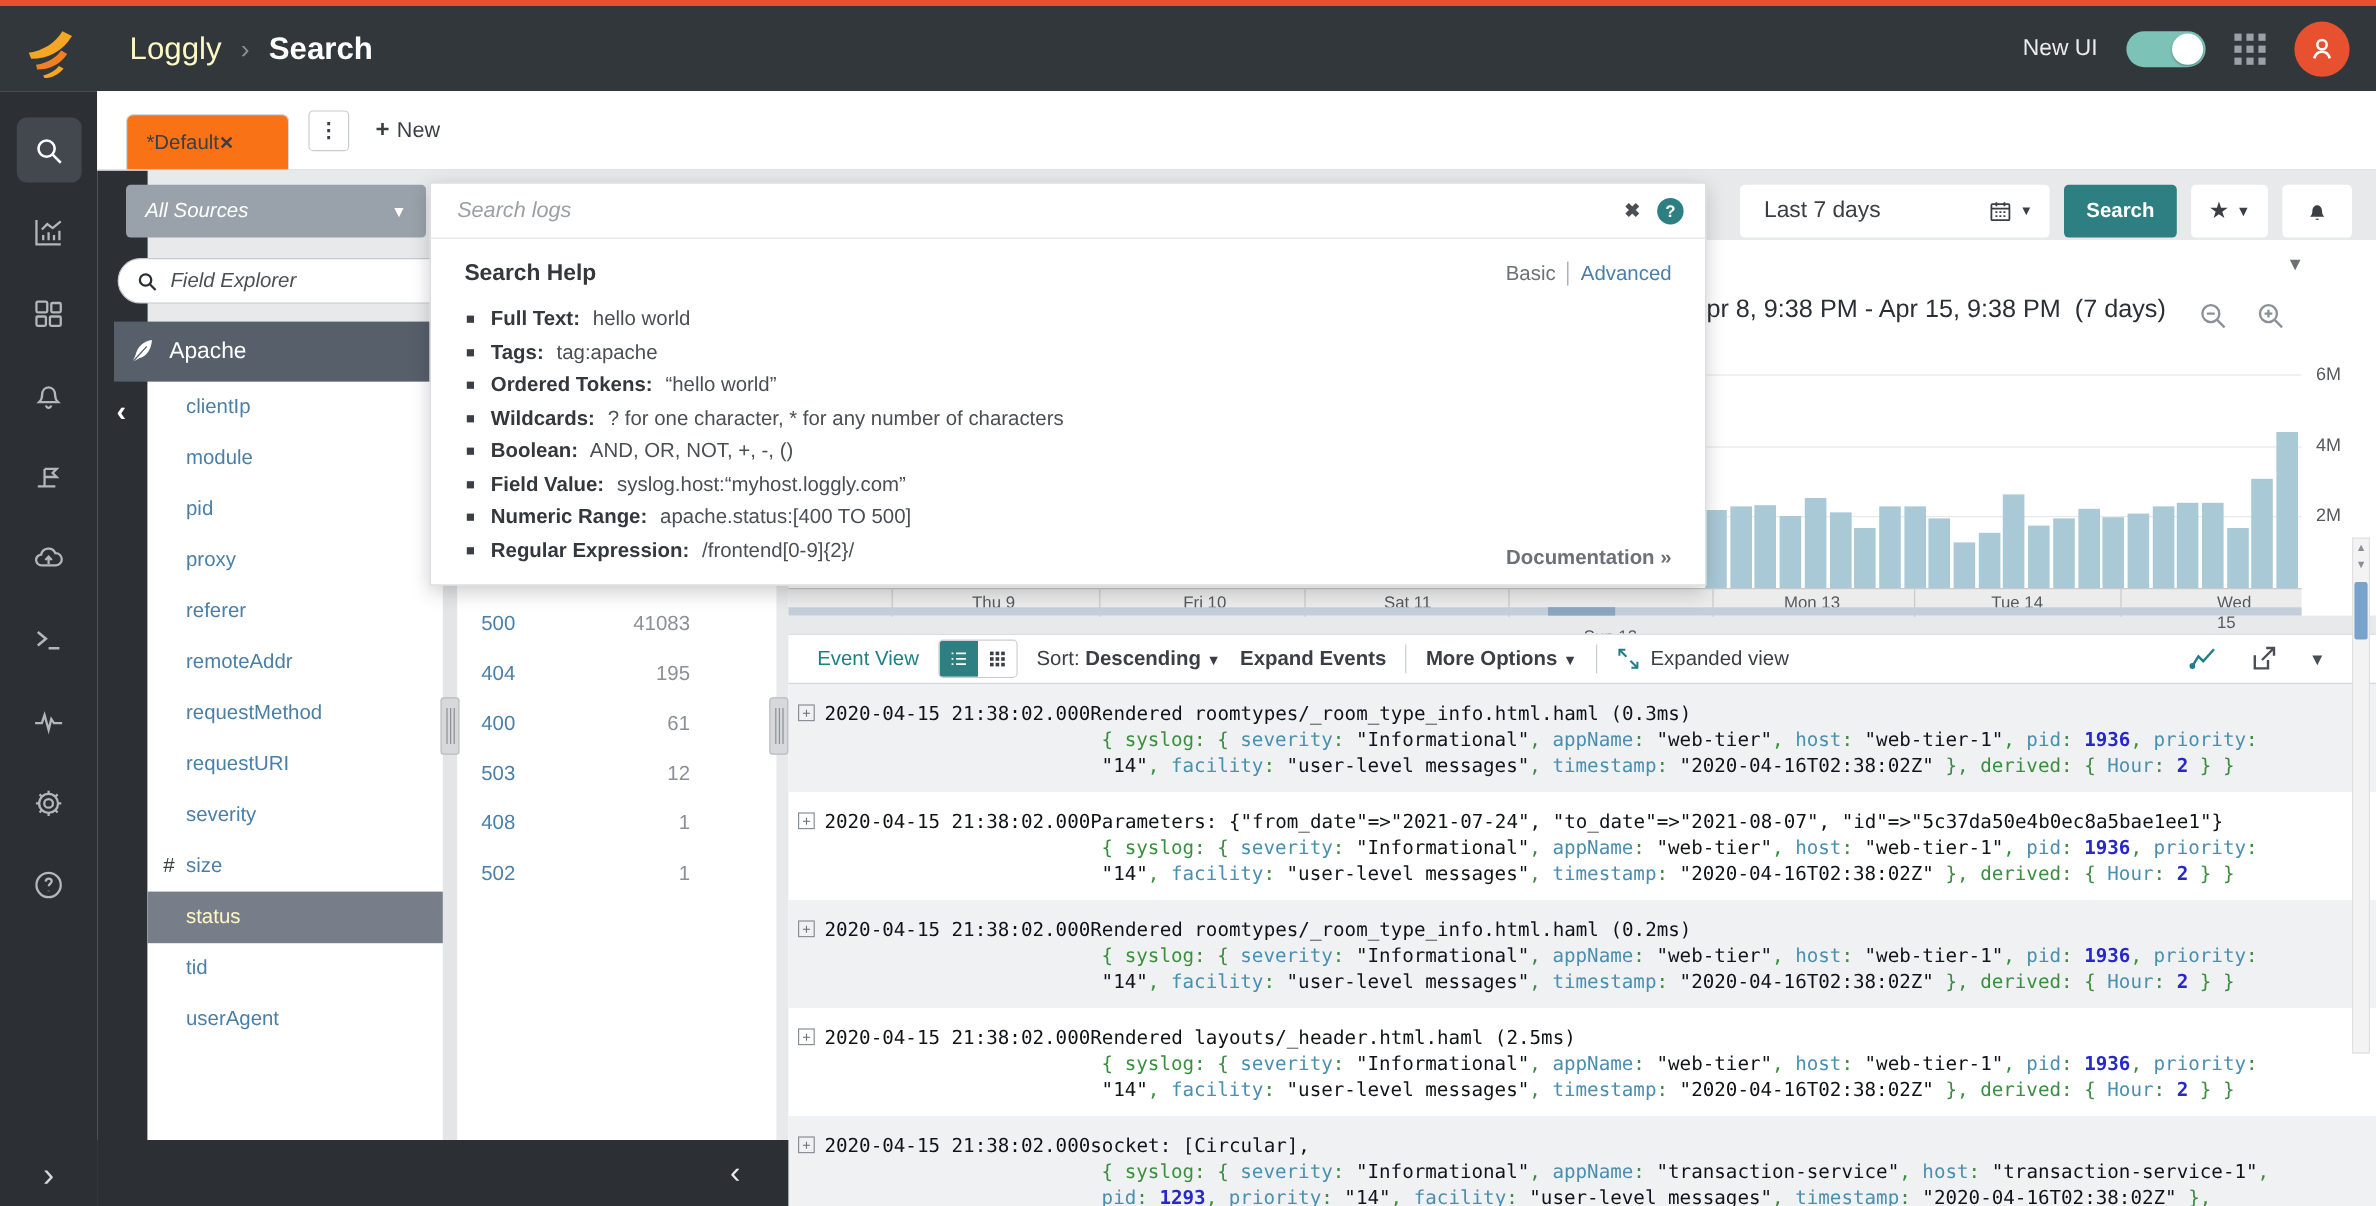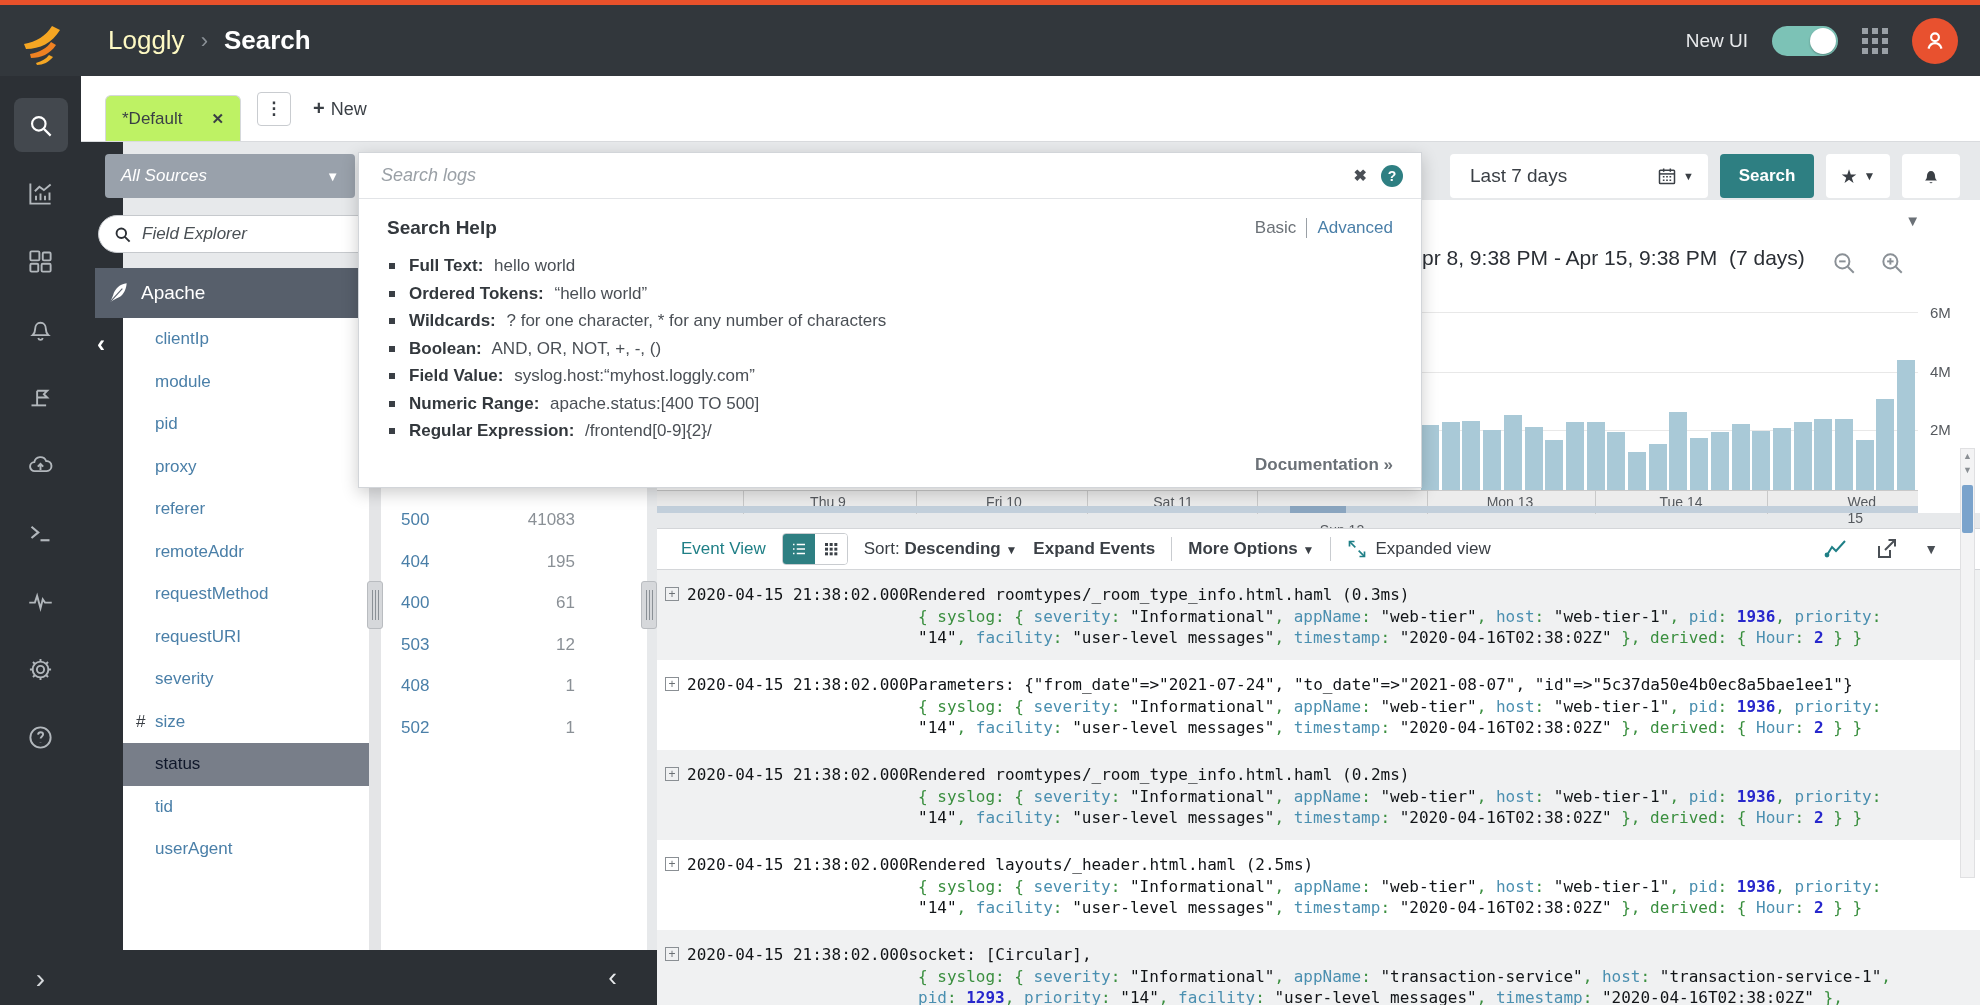--- a/index.html
+++ b/index.html
@@ -29,21 +29,21 @@
   .rail-item.active { background:#43484e; }
   .rail-expand { position:absolute; bottom:10px; left:0; width:81px; text-align:center; color:#d5d8db; font-size:28px; cursor:pointer; }
 
   
   .main { position:absolute; left:81px; top:76px; width:1899px; height:929px; background:#e7e9eb; }
   .dark-strip { position:absolute; left:0; top:66px; width:42px; height:863px; background:#2c3035; }
   .collapse-left { position:absolute; left:16px; top:254px; color:#fff; font-size:24px; font-weight:bold; cursor:pointer; }
 
   
   .tab-strip { position:absolute; left:0; top:0; width:1899px; height:66px; background:#fff; border-bottom:1px solid #d9dbde; display:flex; align-items:center; padding-left:24px; }
-  .tab { align-self:flex-end; height:46px; width:136px; background:#bef264; border:1px solid #d5d8db; border-bottom:none; border-radius:6px 6px 0 0; display:flex; align-items:center; justify-content:space-between; padding:0 16px; font-size:17px; color:#3a3f45; cursor:pointer; }
+  .tab { align-self:flex-end; height:46px; width:136px; background:#f97316; border:1px solid #d5d8db; border-bottom:none; border-radius:6px 6px 0 0; display:flex; align-items:center; justify-content:flex-start; padding:0 16px; font-size:17px; color:#3a3f45; cursor:pointer; }
   .tab-close { font-size:15px; font-weight:bold; cursor:pointer; }
   .kebab { width:34px; height:34px; border:1px solid #c9ccd0; border-radius:4px; margin-left:16px; display:flex; align-items:center; justify-content:center; font-size:17px; font-weight:bold; color:#3a3f45; cursor:pointer; }
   .new-tab { margin-left:22px; font-size:18px; color:#3a3f45; cursor:pointer; }
   .new-tab b { font-size:20px; margin-right:6px; }
 
   
   .search-row { position:absolute; left:0; top:66px; width:1899px; height:68px; display:flex; align-items:center; padding:0 20px 0 24px; gap:12px; }
   .sources-pill { width:250px; height:44px; background:#99a1ab; border-radius:4px; display:flex; align-items:center; padding:0 16px; color:#fff; font-style:italic; font-size:17px; cursor:pointer; }
   .sources-pill .caret { margin-left:auto; font-size:13px; font-style:normal; }
   .flex-spacer { flex:1; }
@@ -74,21 +74,21 @@
   .help-list b { color:#33383d; margin-right:6px; }
   .doc-link { position:absolute; right:28px; bottom:12px; font-size:17px; font-weight:600; color:#6b7177; cursor:pointer; }
 
   
   .field-search { position:absolute; left:17px; top:139px; width:294px; height:38px; background:#fff; border:1px solid #c6c9cd; border-radius:19px; display:flex; align-items:center; padding:0 14px; gap:10px; z-index:5; }
   .field-search .ph { font-style:italic; font-size:17px; color:#4a5055; }
   .apache-header { position:absolute; left:14px; top:192px; width:296px; height:50px; background:#575f6b; display:flex; align-items:center; padding-left:10px; gap:10px; color:#fff; font-size:19px; z-index:4; }
   .field-panel { position:absolute; left:42px; top:242px; width:246px; height:632px; background:#fff; z-index:3; }
   .field-row { position:relative; height:42.5px; line-height:42.5px; padding-left:32px; font-size:17px; color:#4a7fa8; cursor:pointer; }
   .field-row .hash { position:absolute; left:13px; color:#3a3f45; }
-  .field-row.selected { background:#787e89; color:#0f172a; }
+  .field-row.selected { background:#787e89; color:#fef9c3; }
   .scroll-strip { position:absolute; left:288px; top:242px; width:12px; height:632px; background:#e4e5e7; }
   .grip { position:absolute; width:16px; height:48px; background:#d6d8db; border:1px solid #b9bcc0; border-radius:3px; display:flex; align-items:center; justify-content:center; gap:2px; cursor:col-resize; z-index:6; }
   .grip i { display:block; width:1px; height:30px; background:#8a9096; }
   .values-panel { position:absolute; left:300px; top:242px; width:266px; height:632px; background:#fff; z-index:3; padding-top:181px; }
   .value-row { position:relative; height:41.5px; line-height:41.5px; font-size:17px; }
   .value-key { position:absolute; left:20px; color:#4a7fa8; cursor:pointer; }
   .value-count { position:absolute; right:72px; color:#8a9096; }
   .left-footer { position:absolute; left:0; top:874px; width:576px; height:55px; background:#2c3035; z-index:7; }
   .left-footer .collapse { position:absolute; right:40px; top:12px; color:#e8eaec; font-size:26px; cursor:pointer; }
 
@@ -549,20 +549,24 @@
           <span class="mode-advanced">Advanced</span>
         </span>
       </div>
       <ul class="help-list">
           <li>
             <span class="help-bullet"></span>
             <span><b>Full Text:</b> hello world</span>
           </li>
           <li>
             <span class="help-bullet"></span>
+            <span><b>Tags:</b> tag:apache</span>
+          </li>
+          <li>
+            <span class="help-bullet"></span>
             <span><b>Ordered Tokens:</b> “hello world”</span>
           </li>
           <li>
             <span class="help-bullet"></span>
             <span><b>Wildcards:</b> ? for one character, * for any number of characters</span>
           </li>
           <li>
             <span class="help-bullet"></span>
             <span><b>Boolean:</b> AND, OR, NOT, +, -, ()</span>
           </li>

